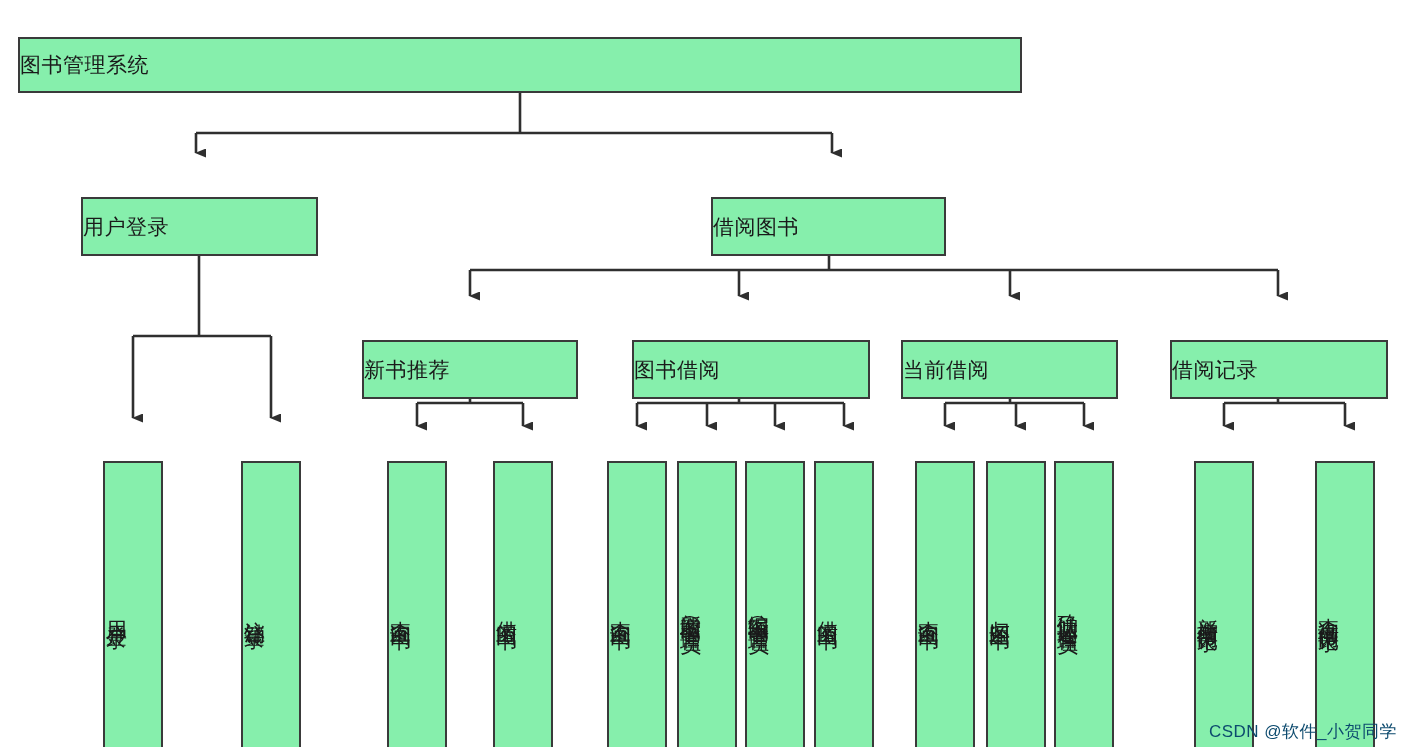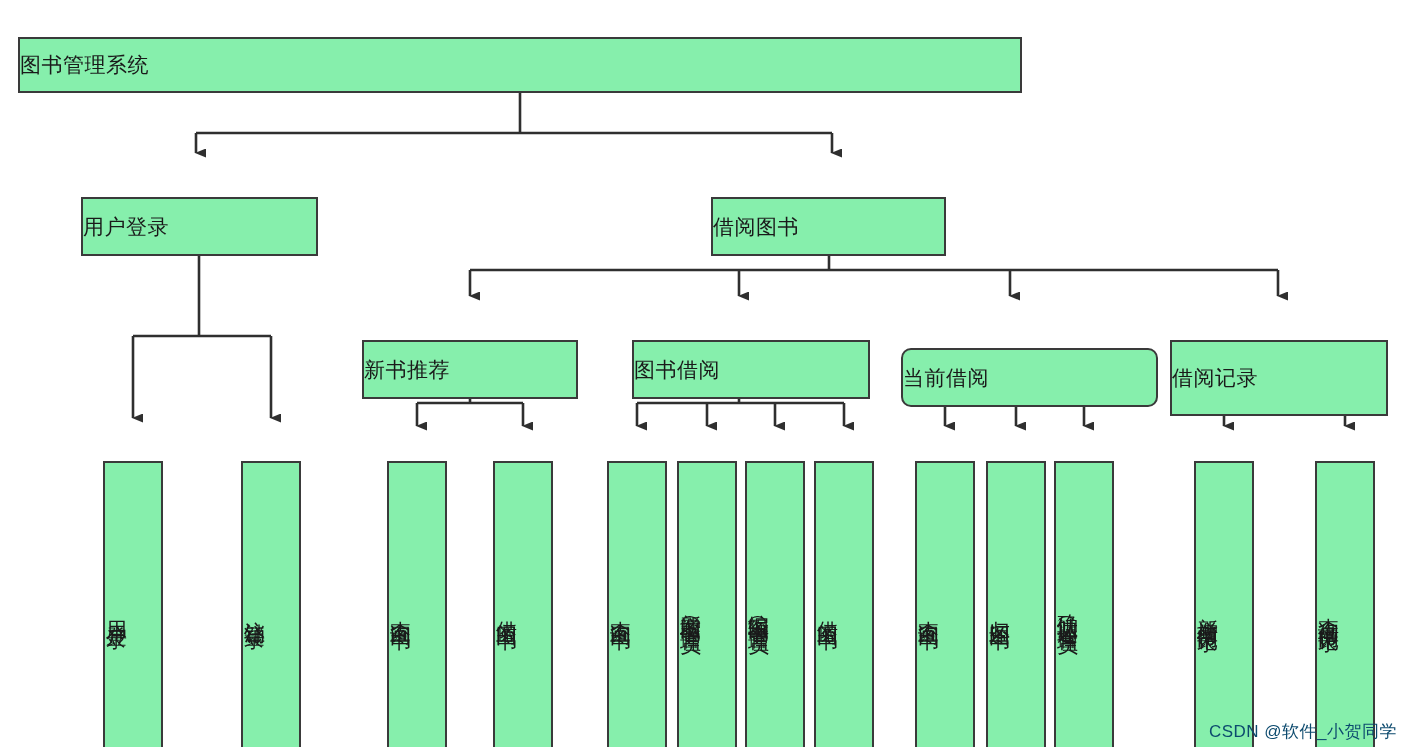--- a/index.html
+++ b/index.html
@@ -130,24 +130,24 @@
   <div class="node-box level2" style="left:711px; top:173px; width:235px; height:59px;">
     <span class="node-label">借阅图书</span>
   </div>
 
   <div class="node-box level3" style="left:362px; top:316px; width:216px; height:59px;">
     <span class="node-label">新书推荐</span>
   </div>
   <div class="node-box level3" style="left:632px; top:316px; width:238px; height:59px;">
     <span class="node-label">图书借阅</span>
   </div>
-  <div class="node-box level3" style="left:901px; top:324px; width:257px; height:59px;border-radius:10px;">
+  <div class="node-box level3" style="left:901px; top:316px; width:217px; height:59px;">
     <span class="node-label">当前借阅</span>
   </div>
-  <div class="node-box level3" style="left:1170px; top:316px; width:218px; height:76px;">
+  <div class="node-box level3" style="left:1170px; top:316px; width:218px; height:59px;">
     <span class="node-label">借阅记录</span>
   </div>
 
   <div class="node-box vertical" style="left:103px; top:437px; width:60px; height:298px;">
     <span class="node-label">用户登录</span>
   </div>
   <div class="node-box vertical" style="left:241px; top:437px; width:60px; height:298px;">
     <span class="node-label">注销登录</span>
   </div>
 

